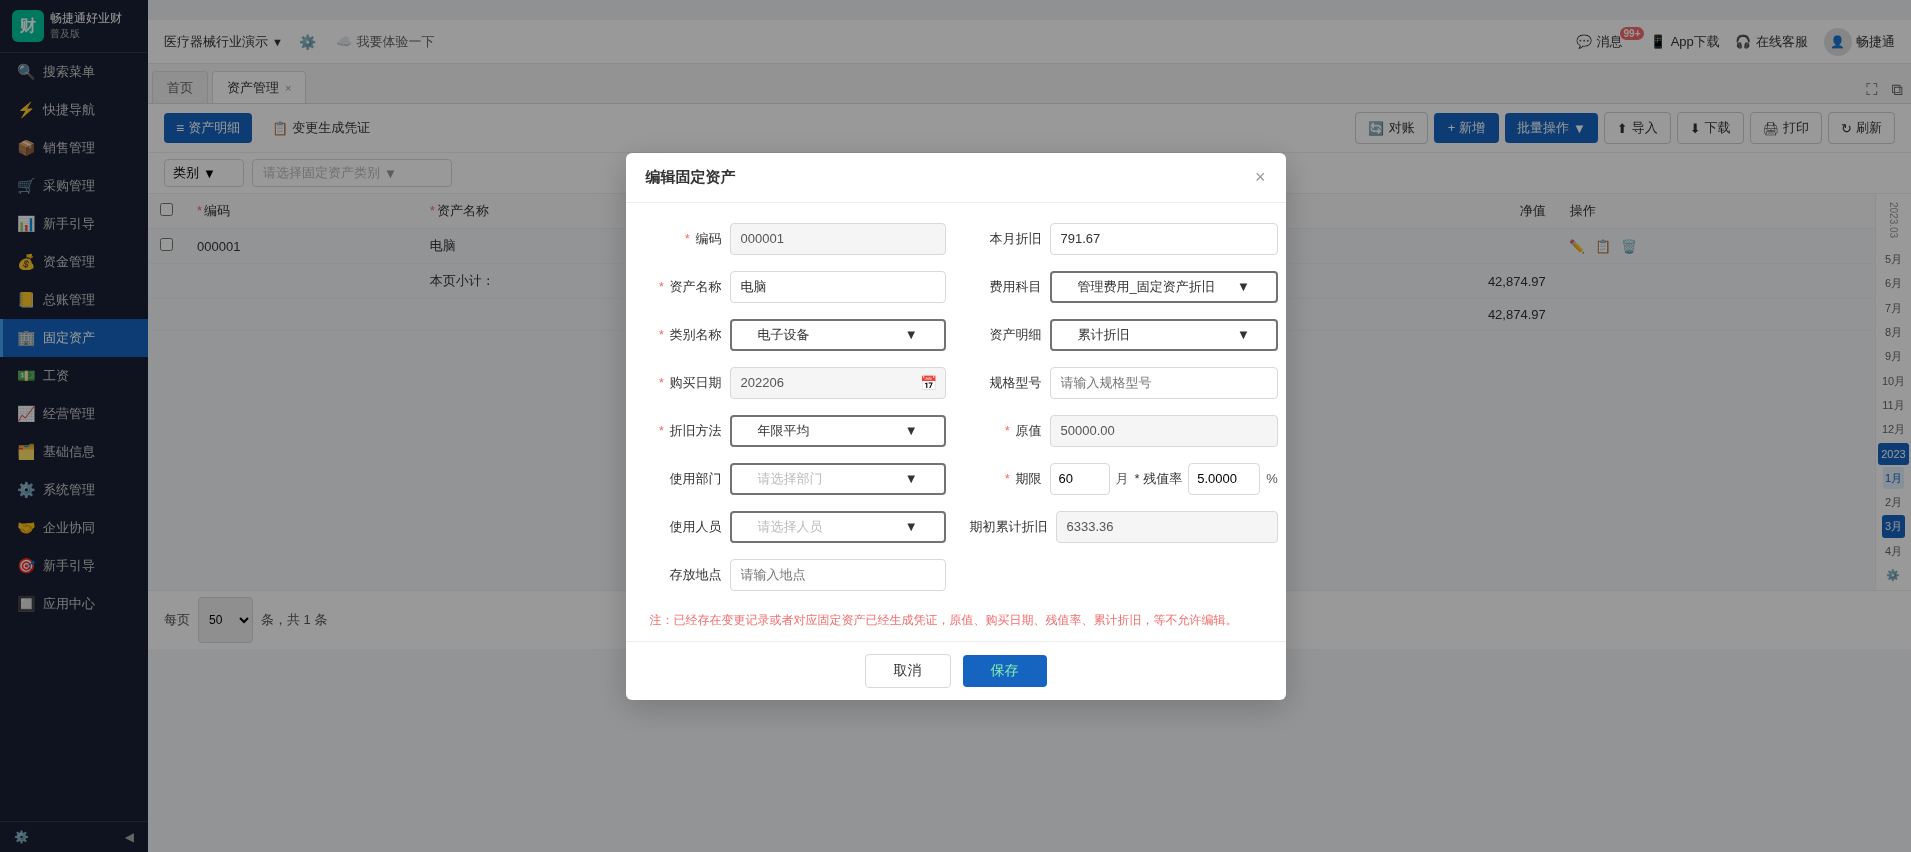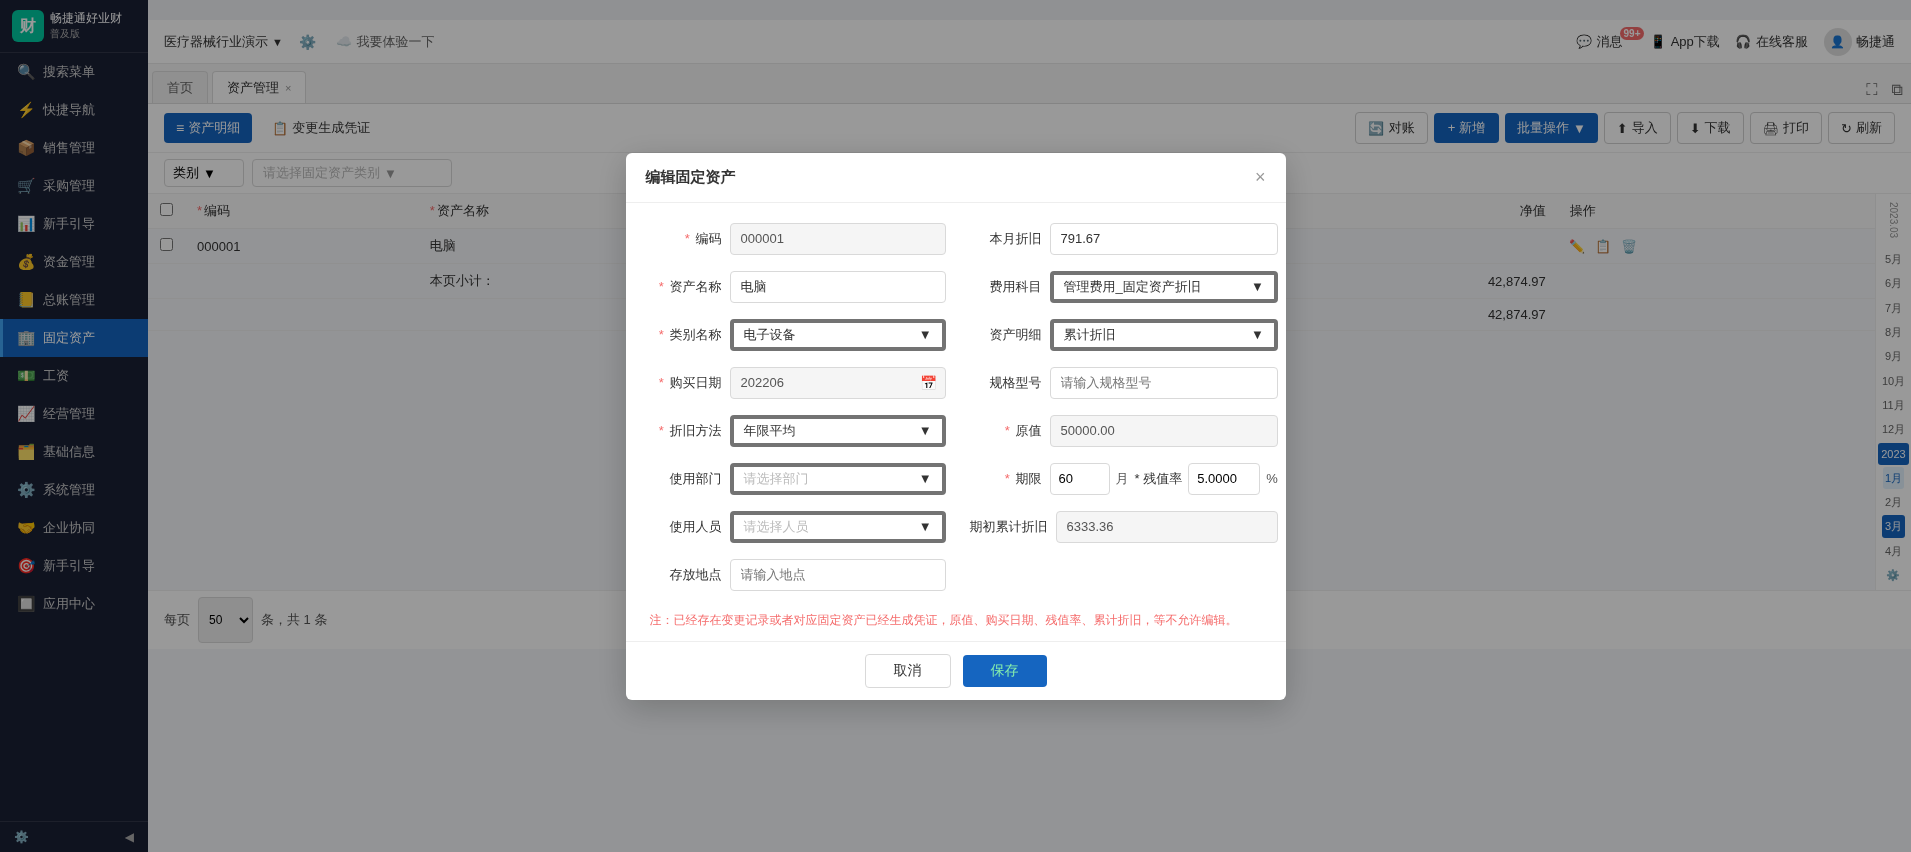--- a/index.html
+++ b/index.html
@@ -151,21 +151,21 @@
     .form-item { display: flex; align-items: center; gap: 8px; }
     .form-label { font-size: 13px; color: #333; white-space: nowrap; min-width: 72px; text-align: right; }
     .form-label .req { color: #f56c6c; margin-right: 2px; }
     .form-control {
       flex: 1; border: 1px solid #d9d9d9; border-radius: 4px; padding: 6px 10px;
       font-size: 13px; color: #333; background: #fff; height: 32px;
     }
     .form-control.readonly { background: #f5f5f5; color: #555; }
     .form-control.placeholder { color: #bbb; }
     .form-select {
-      flex: 1; border: 4px solid #737373; border-radius: 4px; padding: 6px 10px;
+      flex: 1; border: 2px solid #737373; border-radius: 4px; padding: 6px 26px;
       font-size: 13px; color: #333; background: #fff; height: 32px;
       display: flex; align-items: center; justify-content: space-between; cursor: pointer;
     }
     .form-row-inline { display: flex; align-items: center; gap: 6px; flex: 1; }
     .form-control-sm { border: 1px solid #d9d9d9; border-radius: 4px; padding: 6px 8px; font-size: 13px; height: 32px; width: 60px; }
     .form-unit { font-size: 13px; color: #555; }
     .form-control-mid { border: 1px solid #d9d9d9; border-radius: 4px; padding: 6px 8px; font-size: 13px; height: 32px; width: 72px; }
     .btn-cancel { border: 1px solid #d9d9d9; background: #fff; color: #333; border-radius: 4px; padding: 7px 28px; font-size: 14px; cursor: pointer; }
     .btn-save { background: #1565c0; color: #86efac; border: none; border-radius: 4px; padding: 7px 28px; font-size: 14px; cursor: pointer; }
 

